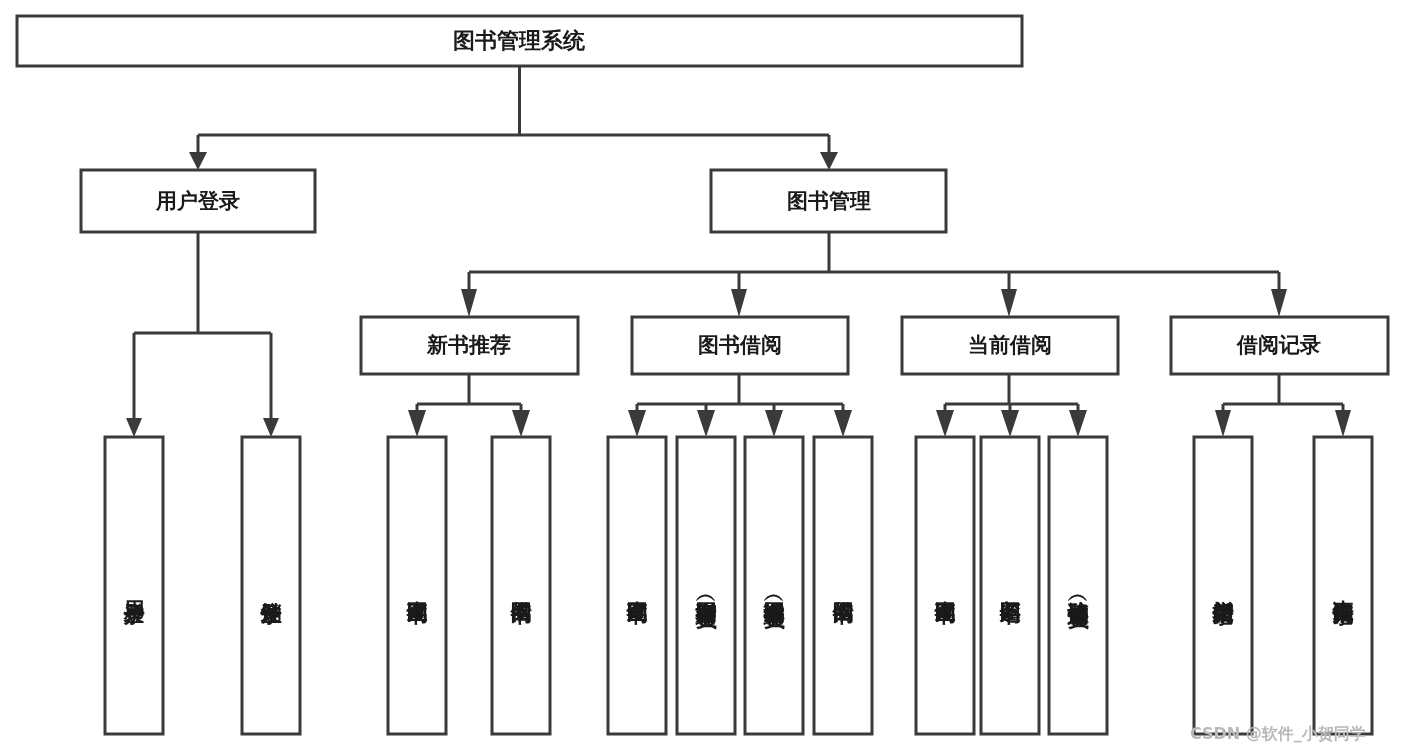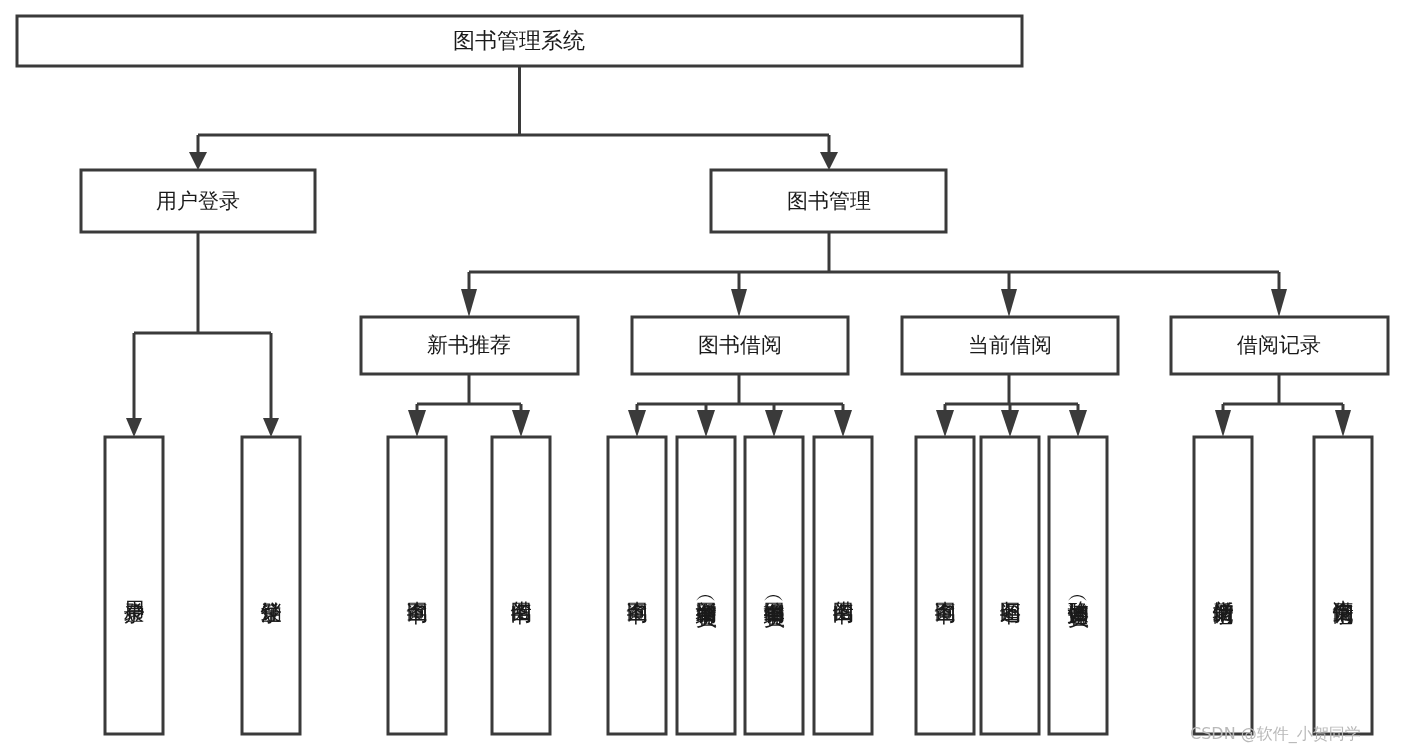--- a/index.html
+++ b/index.html
@@ -1,21 +1,21 @@
 <!DOCTYPE html>
 <html><head>
 <meta charset="utf-8">
 <style>
   html,body{margin:0;padding:0;background:#ffffff;}
   body{
     width:1405px;height:747px;overflow:hidden;
     font-family:"DejaVu Sans","Liberation Sans",sans-serif;
     color:#1a1a1a;
   }
-  #stage{position:relative;width:1359px;height:747px;background:#fff;}
+  #stage{position:relative;width:1359px;height:747px;background:#fff;font-weight:bold;}
   svg#diagram{position:absolute;left:0;top:0;width:1405px;height:747px;display:block;}
   .node-rect{fill:#ffffff;stroke:#3a3a3a;stroke-width:3;}
   .connector{stroke:#3a3a3a;stroke-width:3;fill:none;stroke-linecap:butt;}
   .arrowhead{fill:#3a3a3a;stroke:none;}
   .node-label{
     font-family:"DejaVu Sans","Liberation Sans",sans-serif;
     fill:#1a1a1a;font-size:21px;dominant-baseline:middle;text-anchor:middle;
   }
   .node-label.root{font-size:22px;}
   .vert-label{

